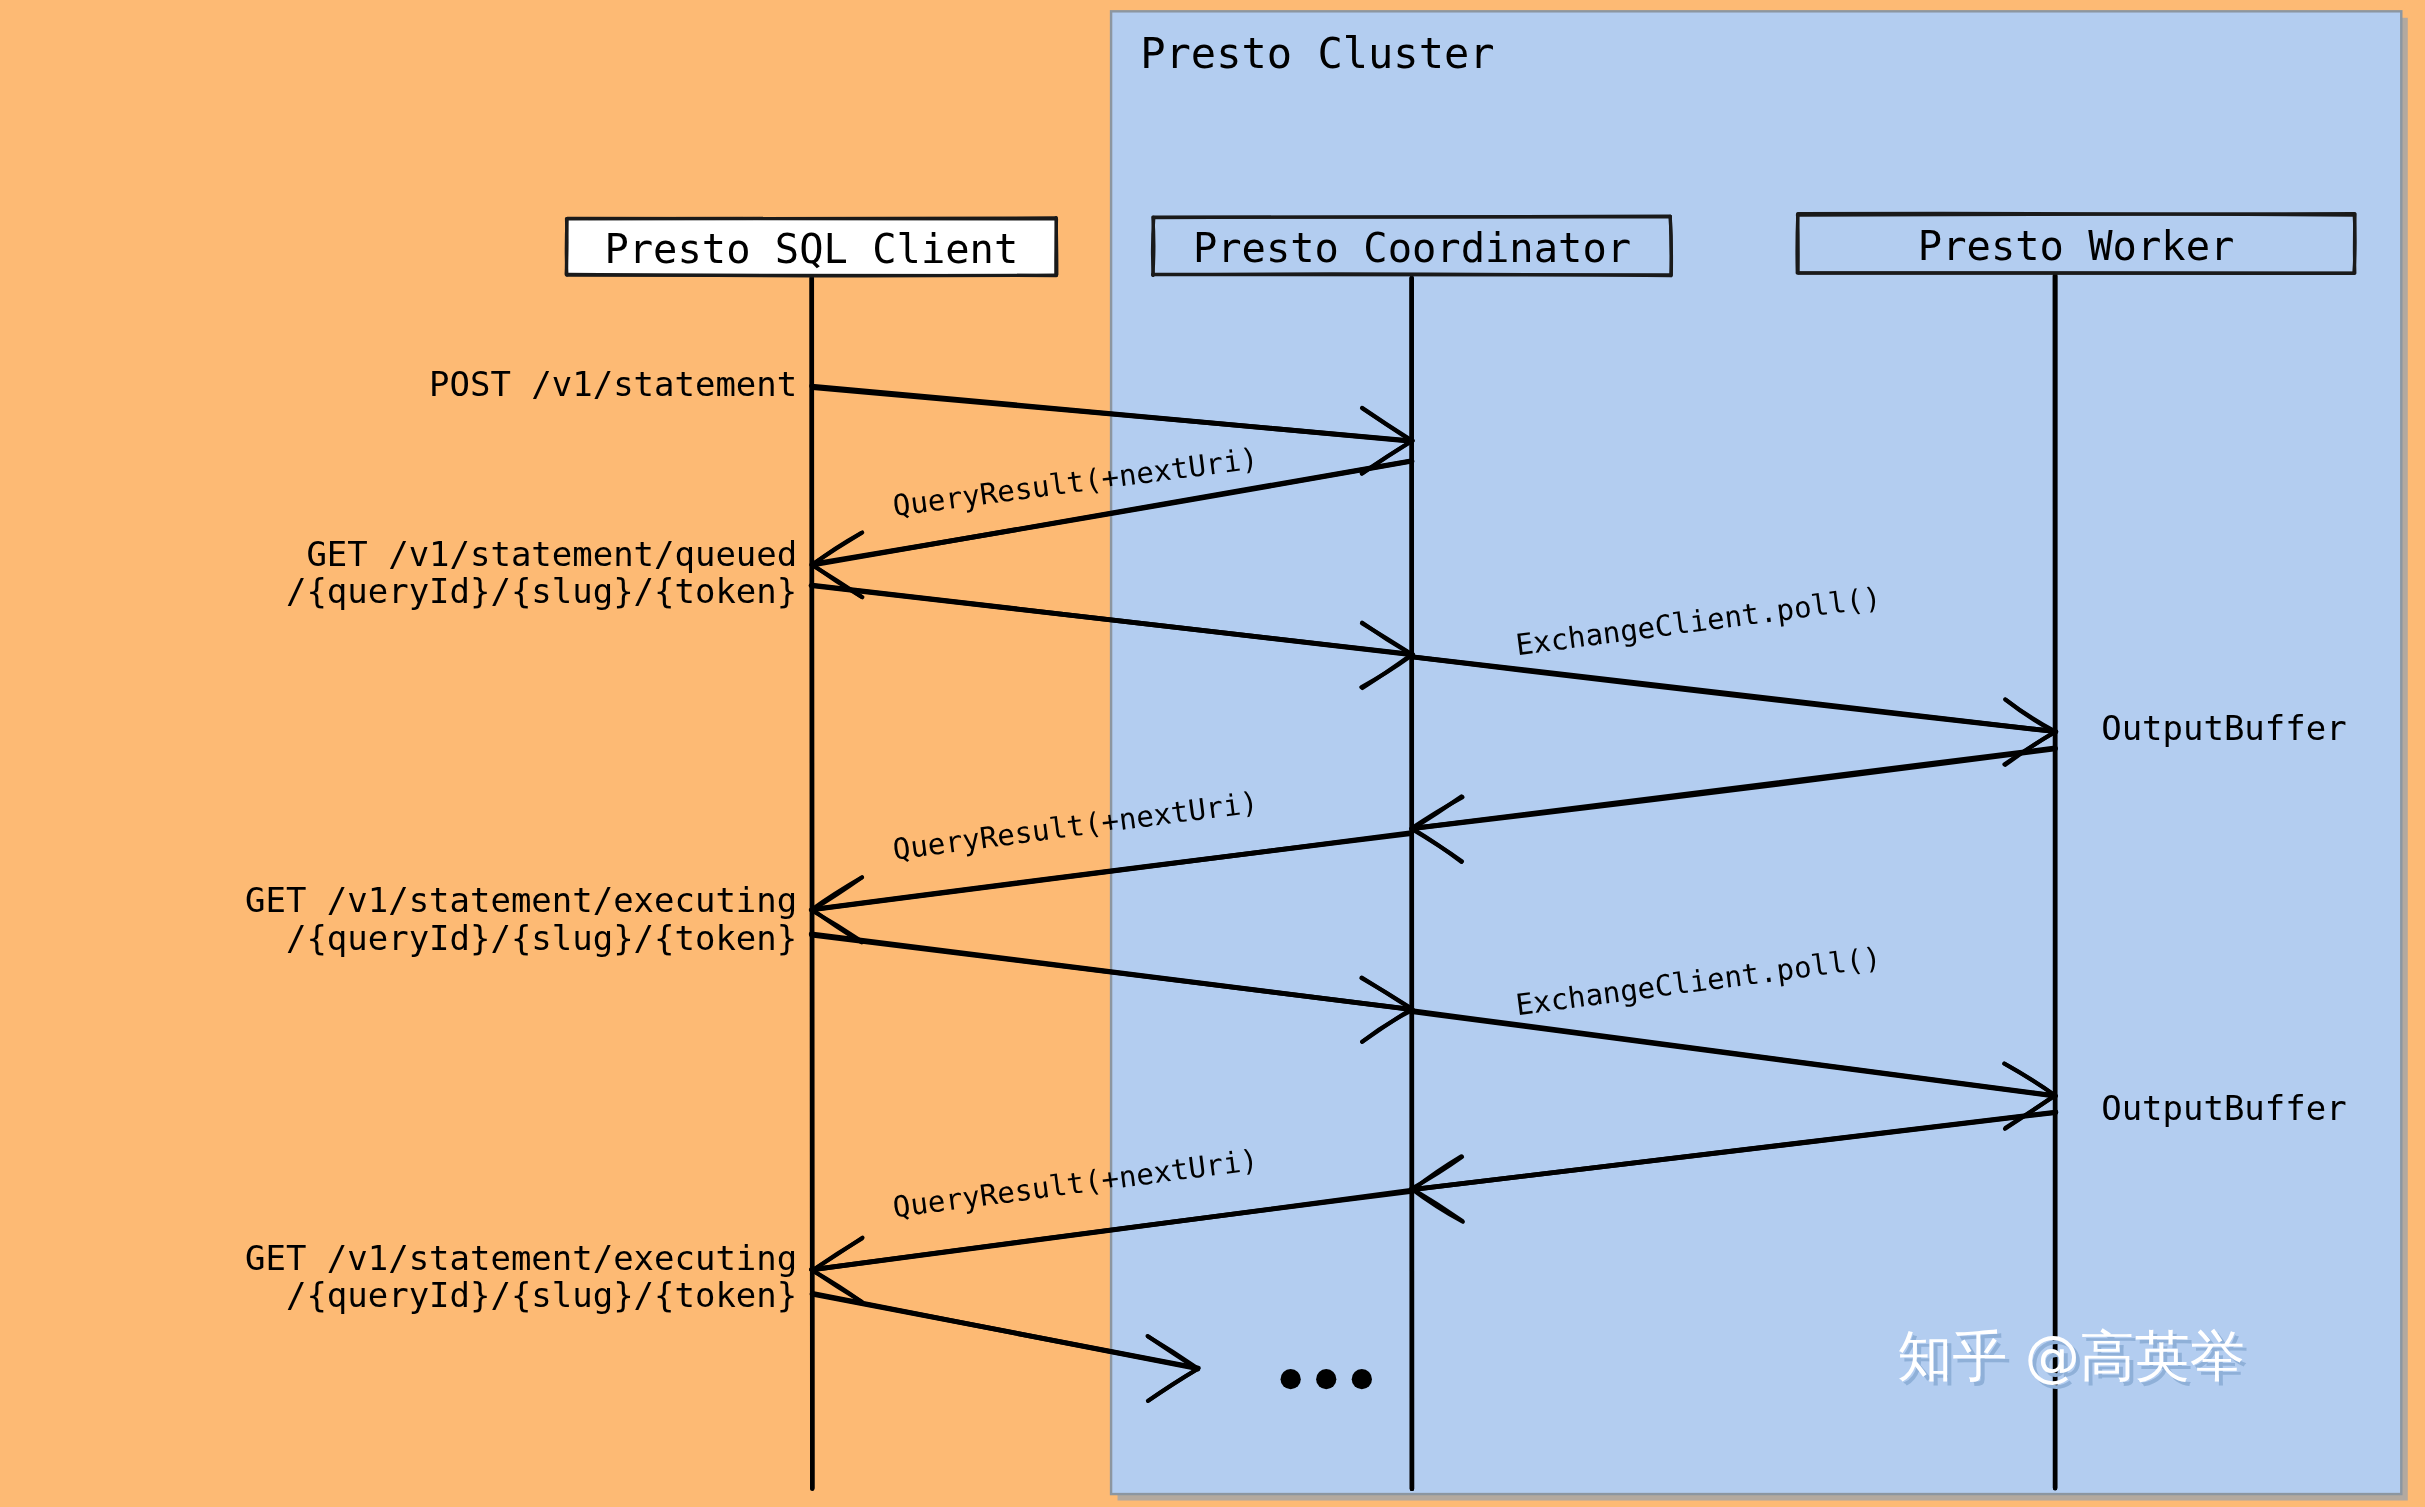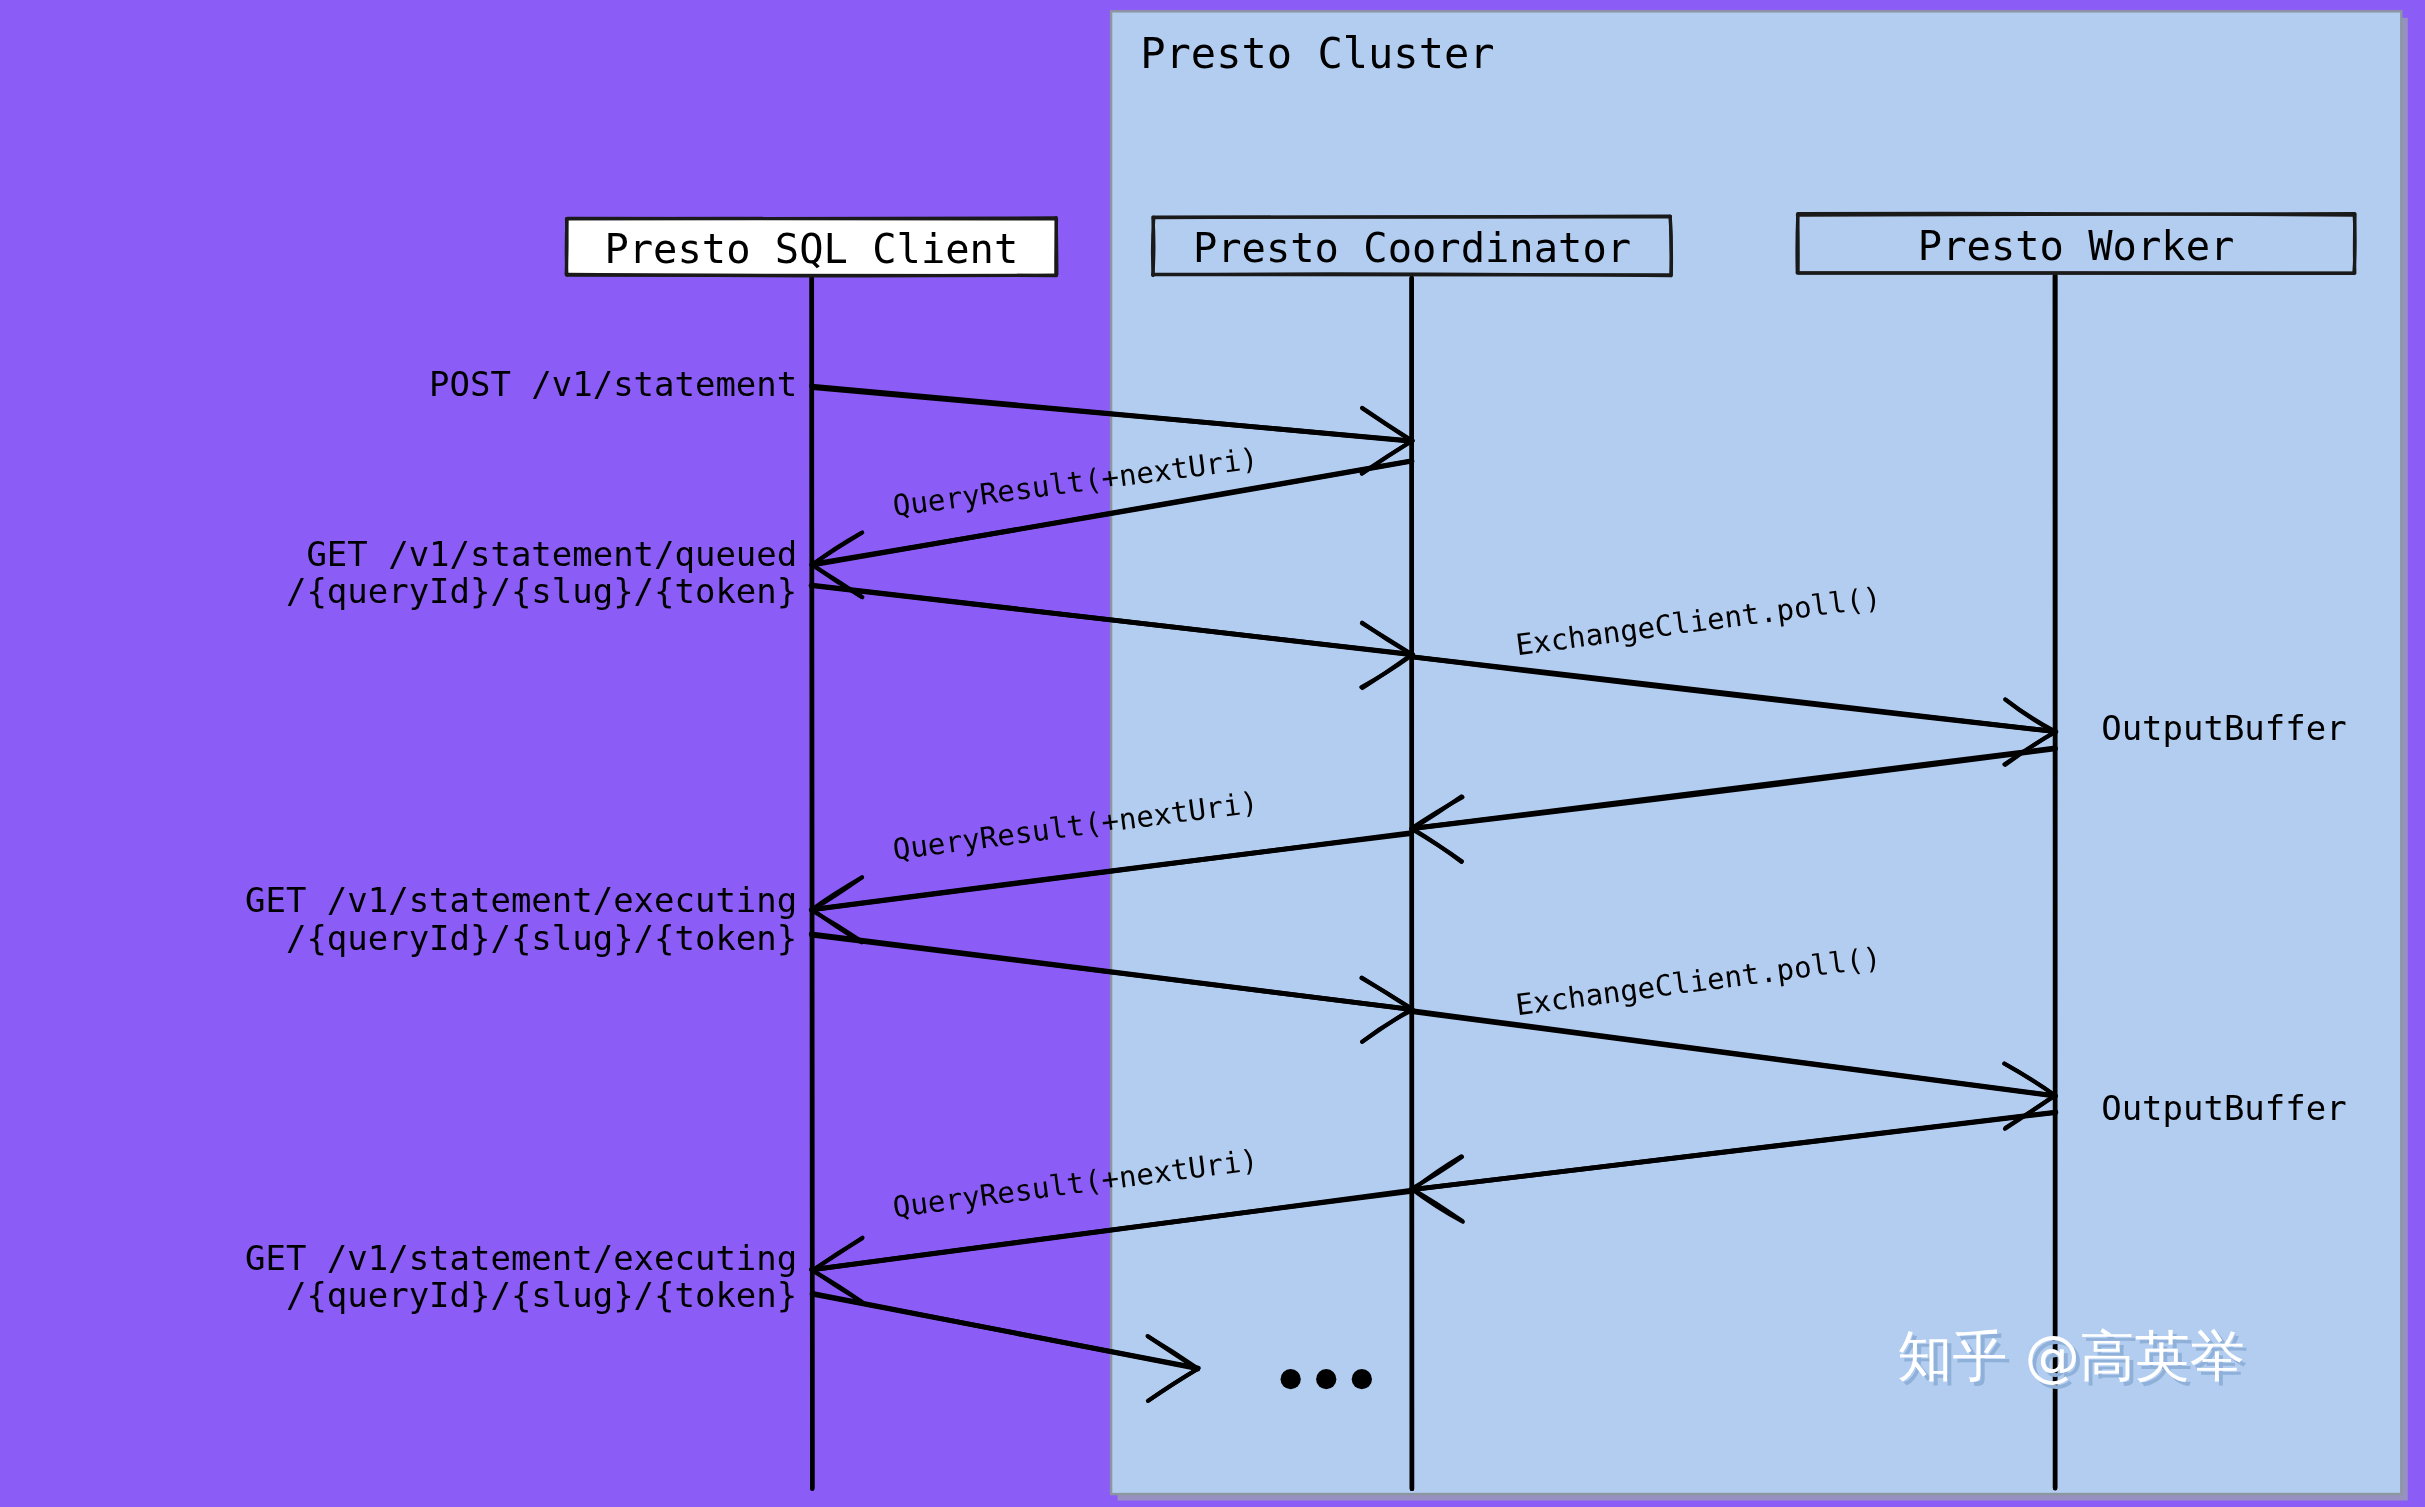--- a/index.html
+++ b/index.html
@@ -1,17 +1,17 @@
 <!DOCTYPE html>
 <html style="font-size:13px"><head>
 <meta charset="utf-8">
 <style>
   html,body{margin:0;padding:0;background:#ffffff;}
   body{width:2426px;height:1507px;font-family:"DejaVu Sans Mono",monospace;overflow:hidden;}
-  #stage{position:relative;width:2426px;height:1507px;background:#8b5cf6;}
+  #stage{position:relative;width:2426px;height:1507px;background:#fdba74;}
   svg{position:absolute;top:0;left:0;width:2426px;height:1507px;}
 </style>
 </head>
 <body>
 
 <div id="stage">
   <svg id="svg" viewBox="0 0 2998 1863" xmlns="http://www.w3.org/2000/svg">
       <rect x="1381" y="22" width="1595" height="1833" fill="#9aa3ad" opacity="0.75"></rect>
       <rect x="1373" y="14" width="1595" height="1833" fill="#b3cdf0" stroke="#8c96a0" stroke-width="3"></rect>
       <text x="1409" y="84" font-size="52" text-anchor="start" fill="#000" font-family="&quot;DejaVu Sans Mono&quot;, monospace">Presto Cluster</text>

